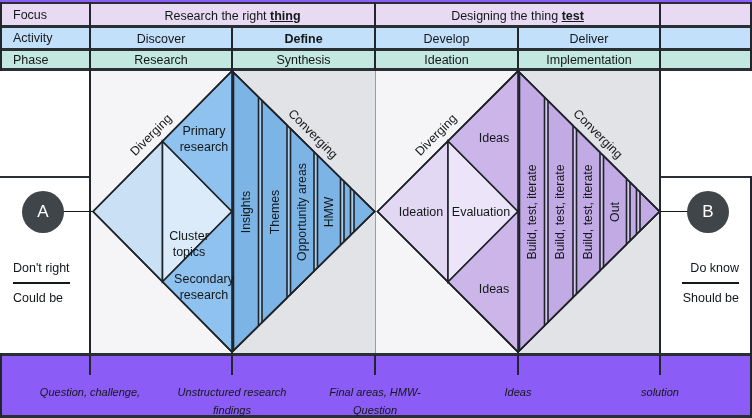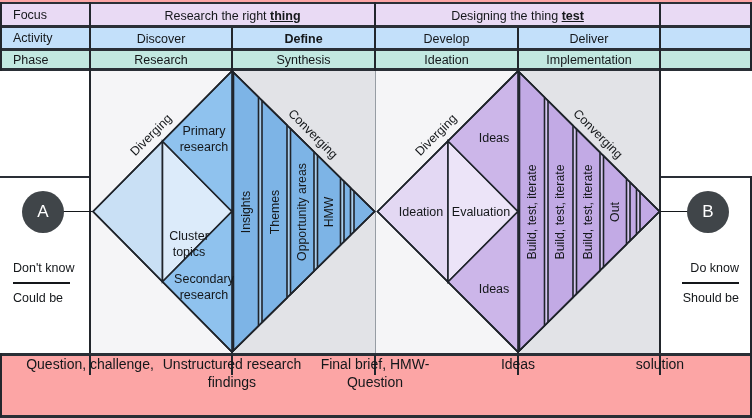--- a/index.html
+++ b/index.html
@@ -1,34 +1,34 @@
 <!DOCTYPE html>
 <html><head>
 <meta charset="utf-8">
 <style>
   html,body{margin:0;padding:0;background:#ffffff;}
   #stage{
     position:relative;width:752px;height:418px;overflow:hidden;
     font-family:"Liberation Sans","DejaVu Sans",sans-serif;
-    color:#14171a;background:#fca5a5;
+    color:#14171a;background:#8b5cf6;
   }
   .abs{position:absolute;}
   .hline{position:absolute;background:#2a2f36;}
   .vline{position:absolute;background:#22262c;}
   .cell-label{position:absolute;display:flex;align-items:center;font-size:12.5px;}
   .ctext{position:absolute;transform:translate(-50%,-50%);white-space:nowrap;font-size:12.5px;}
   .ctext.two{text-align:center;line-height:16px;}
   .rot-l{transform:translate(-50%,-50%) rotate(-45deg);}
   .rot-r{transform:translate(-50%,-50%) rotate(45deg);}
   .rot-v{transform:translate(-50%,-50%) rotate(-90deg);font-size:12.3px;}
   .em{font-weight:bold;text-decoration:underline;}
   .circle{position:absolute;width:42px;height:42px;border-radius:50%;background:#404549;
     display:flex;align-items:center;justify-content:center;color:#ffffff;font-size:17px;}
-  .blabel{position:absolute;top:356px;transform:translateX(-50%);text-align:center;
-    line-height:17.5px;font-size:14px;white-space:nowrap;}
+  .blabel{position:absolute;top:384px;transform:translateX(-50%);text-align:center;
+    line-height:17.5px;font-size:11px;white-space:nowrap;font-style:italic;}
   .know{position:absolute;font-size:12.5px;line-height:15px;}
   .know .bar{height:1.5px;background:#14171a;width:57px;margin:6px 0 7px 0;}
   svg{position:absolute;left:0;top:0;}
 </style>
 </head>
 <body>
 
 <div id="stage">
 
   <div class="abs" style="left:0;top:4px;width:752px;height:22px;background:#e9daf4;"></div>
@@ -158,39 +158,39 @@
   <div class="ctext rot-v" style="left:615px;top:211.5px;">Out</div>
 
   <div class="circle" style="left:22px;top:190.5px;">
       <span>A</span>
     </div>
   <div class="circle" style="left:687px;top:190.5px;">
       <span>B</span>
     </div>
 
   <div class="know" style="left:13px;top:261px;text-align:left;">
-    <div>Don't know</div>
+    <div>Don't right</div>
     <div class="bar"></div>
     <div>Could be</div>
   </div>
   <div class="know" style="right:13px;top:261px;text-align:right;">
     <div>Do know</div>
     <div class="bar" style="margin-left:auto;"></div>
     <div>Should be</div>
   </div>
 
   <div class="blabel" style="left:90px;">
       <div>Question, challenge,</div>
     </div>
   <div class="blabel" style="left:232px;">
       <div>Unstructured research</div>
       <div>findings</div>
     </div>
   <div class="blabel" style="left:375px;">
-      <div>Final brief, HMW-</div>
+      <div>Final areas, HMW-</div>
       <div>Question</div>
     </div>
   <div class="blabel" style="left:518px;">
       <div>Ideas</div>
       <div></div>
     </div>
   <div class="blabel" style="left:660px;">
       <div>solution</div>
     </div>
 

